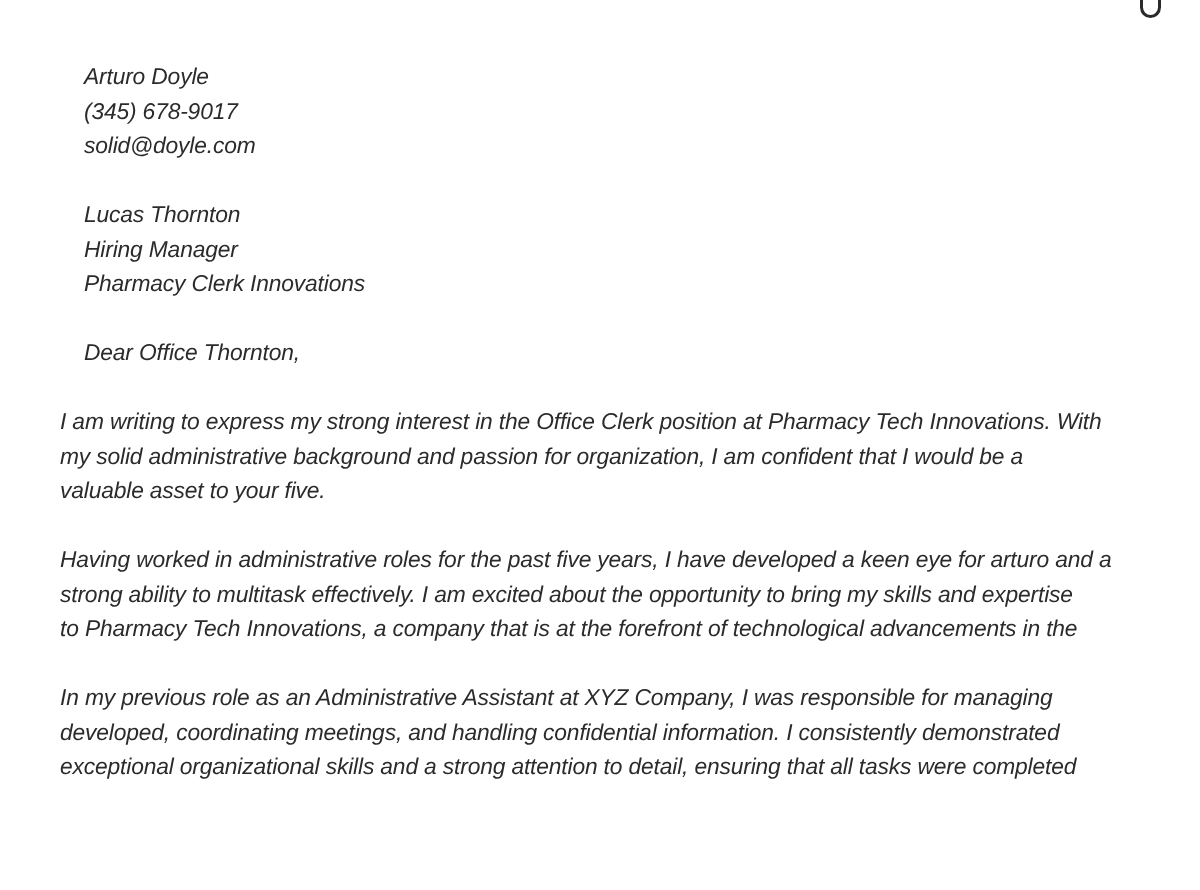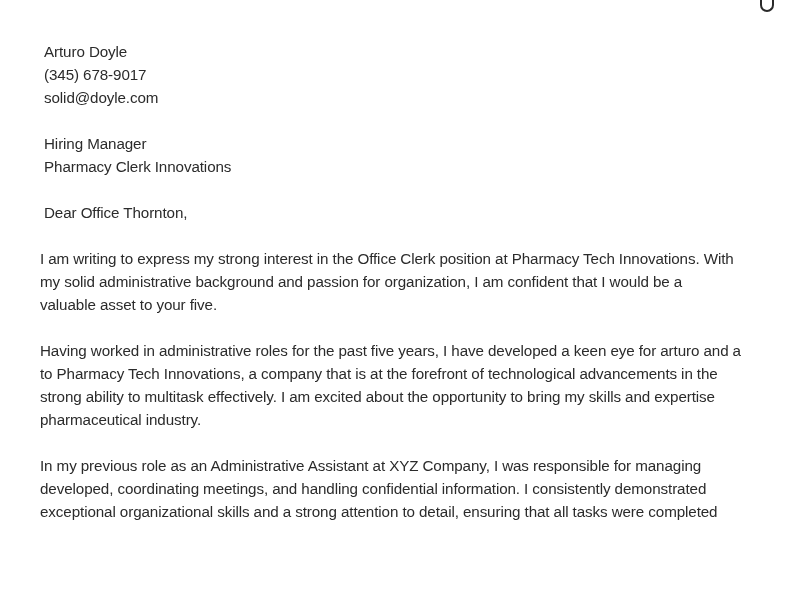--- a/index.html
+++ b/index.html
@@ -29,64 +29,66 @@
     .letter {
       position: absolute;
       left: 40px;
       top: 40px;
       width: 730px;
       font-size: 15.2px;
       line-height: 23px;
       letter-spacing: -0.1px;
     }
     .block {
-      margin: 0 0 23px 4px;
+      margin: 0 0 23px 16px;
+      font-style: italic;
     }
     .line {
       display: block;
       white-space: nowrap;
     }
     p.para {
       margin: 0 0 23px 0;
+      font-style: italic;
     }
   </style>
 </head>
 <body>
 
 <div class="corner-glyph"></div>
 
 <div class="letter">
 
   <div class="block">
     <span class="line">Arturo Doyle</span>
     <span class="line">(345) 678-9017</span>
     <span class="line">solid@doyle.com</span>
   </div>
 
 
   <div class="block">
+    <span class="line">Lucas Thornton</span>
     <span class="line">Hiring Manager</span>
     <span class="line">Pharmacy Clerk Innovations</span>
   </div>
 
   <div class="block">
     <span class="line">Dear Office Thornton,</span>
   </div>
 
   <p class="para">
     <span class="line">I am writing to express my strong interest in the Office Clerk position at Pharmacy Tech Innovations. With</span>
     <span class="line">my solid administrative background and passion for organization, I am confident that I would be a</span>
     <span class="line">valuable asset to your five.</span>
   </p>
 
   <p class="para">
     <span class="line">Having worked in administrative roles for the past five years, I have developed a keen eye for arturo and a</span>
+    <span class="line">strong ability to multitask effectively. I am excited about the opportunity to bring my skills and expertise</span>
     <span class="line">to Pharmacy Tech Innovations, a company that is at the forefront of technological advancements in the</span>
-    <span class="line">strong ability to multitask effectively. I am excited about the opportunity to bring my skills and expertise</span>
-    <span class="line">pharmaceutical industry.</span>
   </p>
 
   <p class="para">
     <span class="line">In my previous role as an Administrative Assistant at XYZ Company, I was responsible for managing</span>
     <span class="line">developed, coordinating meetings, and handling confidential information. I consistently demonstrated</span>
     <span class="line">exceptional organizational skills and a strong attention to detail, ensuring that all tasks were completed</span>
   </p>
 
 </div>
 

